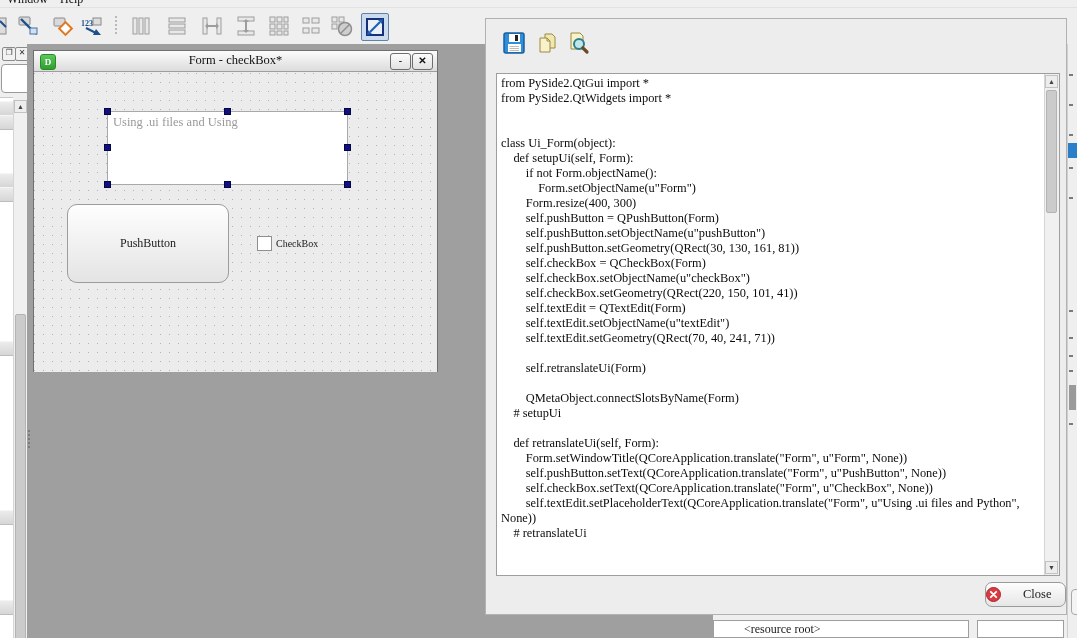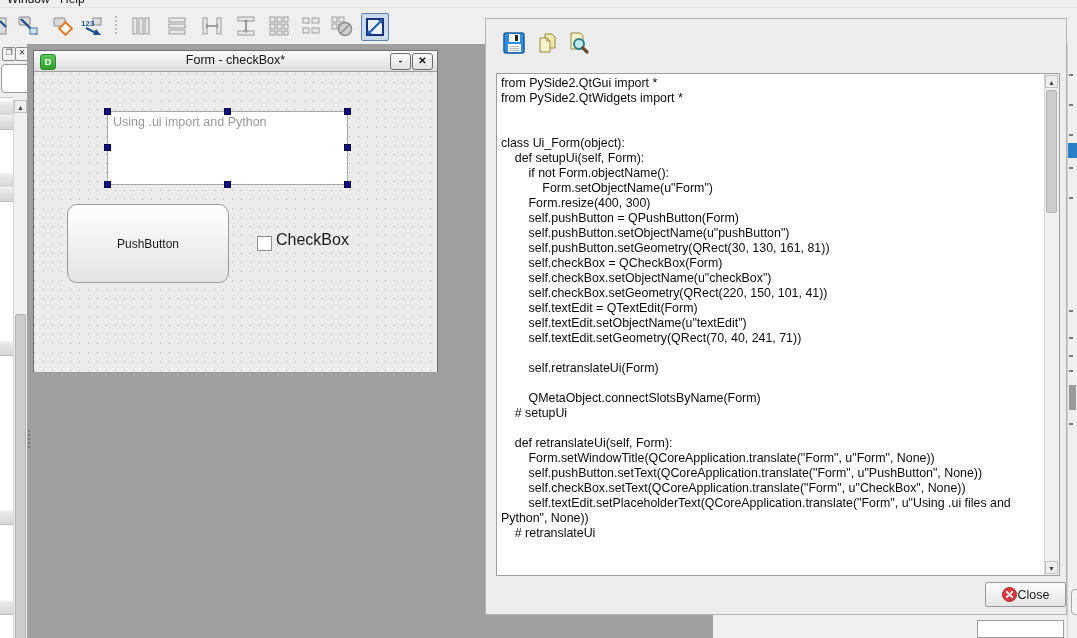--- a/index.html
+++ b/index.html
@@ -1,17 +1,17 @@
 <!DOCTYPE html>
 <html lang="en"><head>
 <meta charset="utf-8">
 <style>
   html,body{margin:0;padding:0}
   .screen{position:relative;width:1077px;height:638px;background:#efefef;overflow:hidden;
-          font-family:Liberation Sans, sans-serif;color:#1a1a1a;font-size:12px}
+          font-family:Liberation Serif, serif;color:#1a1a1a;font-size:12px}
   .abs{position:absolute}
 
   
   .menubar{left:0;top:0;width:1077px;height:7px;overflow:hidden;background:#efefef;border-bottom:1px solid #e2e2e2}
   .menubar .mi{position:absolute;top:-8px;font-size:12px;color:#111}
   .toolbar-sep{border-left:2px dotted #b9b9b9;width:2px;height:18px}
   .tbtn{width:26px;height:26px;display:flex;align-items:center;justify-content:center}
   .tbtn.sel{background:#cadcee;border:1px solid #5f82a6;border-radius:2px}
 
   
@@ -40,28 +40,28 @@
           border:1px solid #6e6e6e;border-radius:3px;text-align:center;font-size:10px;font-weight:bold;line-height:14px;color:#111}
   .formbody{position:relative;width:100%;height:300px;background-color:#ececec;
             background-image:radial-gradient(circle,#b2b2b2 0.8px,transparent 1px);
             background-size:9px 9px;background-position:5px 6px}
   .textedit{position:absolute;left:73px;top:39px;width:239px;height:72px;background:#fff;border:1px solid #a9a9a9}
   .placeholder{padding:3px 5px;color:#9a9a9a;font-size:12.5px}
   .hdl{position:absolute;width:7px;height:7px;background:#10107e;border:1px solid #050545;box-sizing:border-box}
   .pushbtn{position:absolute;left:33px;top:132px;width:160px;height:77px;background:linear-gradient(#fefefe,#e4e4e4);
            border:1px solid #9c9c9c;border-radius:10px;display:flex;align-items:center;justify-content:center;font-size:12px}
   .cbbox{position:absolute;left:223px;top:164px;width:13px;height:13px;background:#fff;border:1px solid #8f8f8f}
-  .cblabel{position:absolute;left:242px;top:159px;font-size:16px}
+  .cblabel{position:absolute;left:242px;top:166px;font-size:10px}
 
   
   .dialog{left:485px;top:18px;width:582px;height:597px;background:#ededed;border:1px solid #b2b2b2;box-sizing:border-box}
   .codearea{position:absolute;left:10px;top:54px;width:564px;height:503px;background:#fff;border:1px solid #9e9e9e;box-sizing:border-box;overflow:hidden}
   .codetext{position:absolute;left:4px;top:2px;right:16px;white-space:pre-wrap;font-size:12.4px;line-height:15px;color:#0b0b0b}
   .closebtn{position:absolute;left:499px;top:563px;width:79px;height:23px;background:linear-gradient(#fdfdfd,#e6e6e6);
-            border:1px solid #9a9a9a;border-radius:2px;display:flex;align-items:center;justify-content:center;gap:1px;font-size:12.5px}
+            border:1px solid #9a9a9a;border-radius:7px;display:flex;align-items:center;justify-content:flex-start;gap:22px;font-size:12.5px}
 
   
   .whitepanel{position:absolute;background:#fff;border:1px solid #9e9e9e;box-sizing:border-box}
   .rsliver{left:1067px;top:44px;width:10px;height:594px;background:#efefef;border-left:1px solid #cfcfcf}
   .dash{position:absolute;left:1px;width:4px;height:2px;background:#7a7a7a}
 </style>
 </head>
 <body>
 
 <div class="screen">
@@ -210,20 +210,23 @@
   <div class="abs mdi"></div>
   <div class="abs mdi-dots" style="left:28px;top:428px">
       <i></i>
       <i></i>
       <i></i>
       <i></i>
       <i></i>
     </div>
 
   <div class="abs" style="left:485px;top:615px;width:228px;height:23px;background:#9f9f9f"></div>
+  <div class="abs whitepanel" style="left:713px;top:620px;width:256px;height:18px">
+    <span class="abs" style="left:30px;top:1px;font-size:12px">&lt;resource root&gt;</span>
+  </div>
   <div class="abs whitepanel" style="left:977px;top:620px;width:87px;height:18px"></div>
 
   <div class="abs rsliver">
     <span class="dash" style="top:30px"></span>
       <span class="dash" style="top:60px"></span>
     <span class="dash" style="top:90px"></span>
       <span class="dash" style="top:123px"></span>
     <span class="dash" style="top:153px"></span>
       <span class="dash" style="top:266px"></span>
     <span class="dash" style="top:293px"></span>
@@ -237,21 +240,21 @@
 
   <div class="abs formwin">
     <div class="formtitle">
       <span class="dbadge">D</span>
       <span class="ftitle-text">Form - checkBox*</span>
       <span class="winbtn" style="right:26px">-</span>
       <span class="winbtn" style="right:4px">✕</span>
     </div>
     <div class="formbody">
       <div class="textedit">
-        <div class="placeholder">Using .ui import and Python</div>
+        <div class="placeholder">Using .ui files and Using</div>
         <span class="hdl" style="left:-4px;top:-4px"></span>
         <span class="hdl" style="left:calc(50% - 4px);top:-4px"></span>
         <span class="hdl" style="right:-4px;top:-4px"></span>
         <span class="hdl" style="left:-4px;top:calc(50% - 4px)"></span>
         <span class="hdl" style="right:-4px;top:calc(50% - 4px)"></span>
         <span class="hdl" style="left:-4px;bottom:-4px"></span>
         <span class="hdl" style="left:calc(50% - 4px);bottom:-4px"></span>
         <span class="hdl" style="right:-4px;bottom:-4px"></span>
       </div>
       <div class="pushbtn">PushButton</div>

